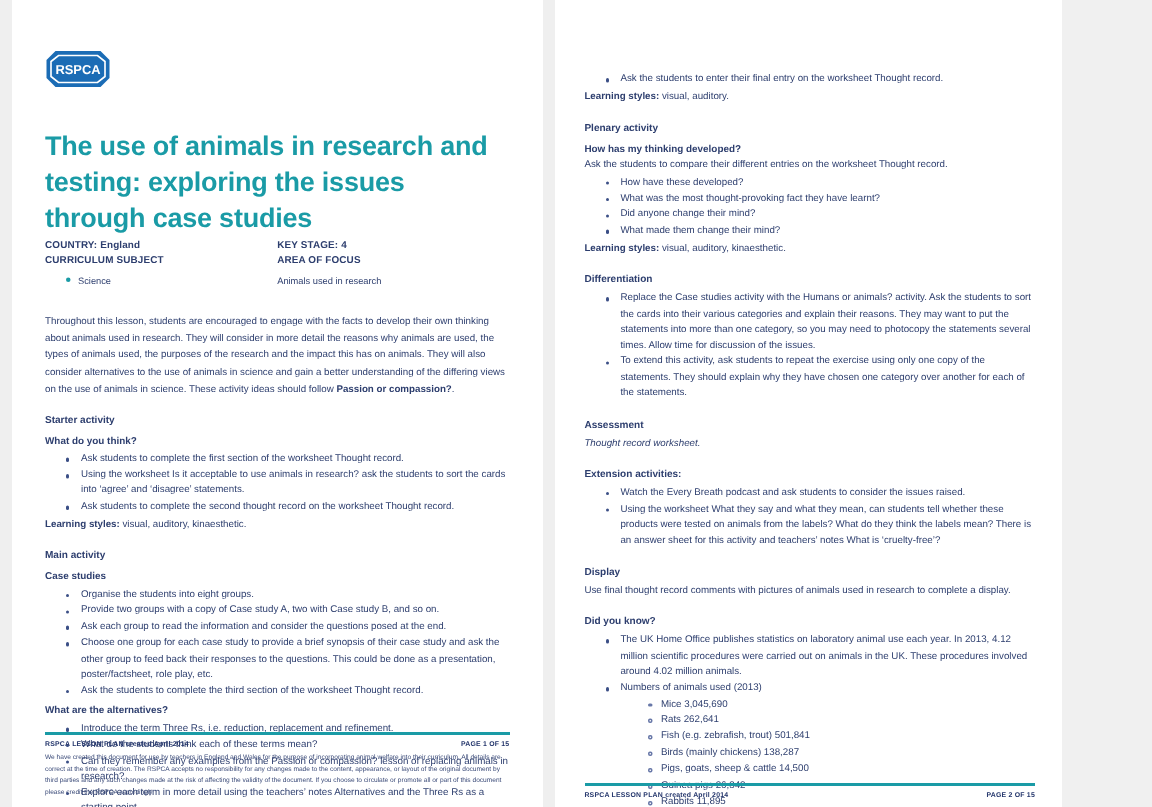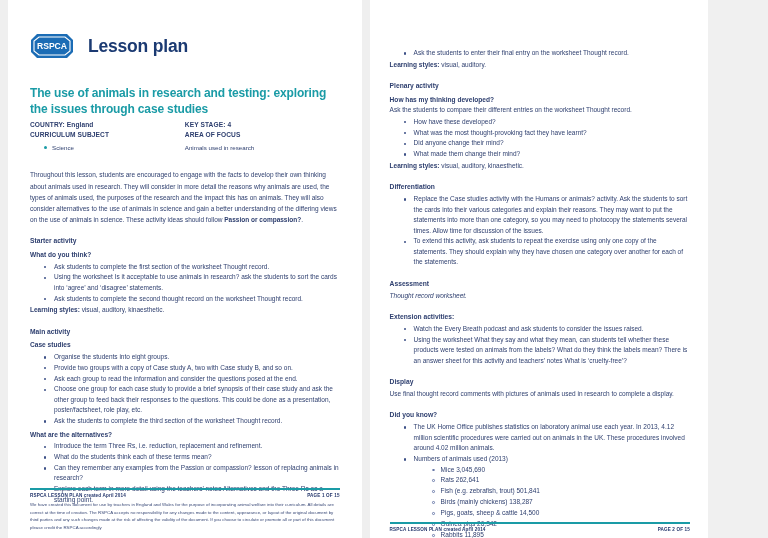--- a/index.html
+++ b/index.html
@@ -27,21 +27,21 @@
   .logo{
     width:44px;height:26px;position:relative;flex:none;
   }
   .logo svg{display:block;}
   .doc-kicker{
     font-size:17.5px;font-weight:700;color:#1b3a72;letter-spacing:-0.2px;
   }
 
   .main-title{
     margin-top:20px;
-    font-size:12px;line-height:1.32;font-weight:700;color:#1a9ba6;
+    font-size:18px;line-height:1.32;font-weight:700;color:#1a9ba6;
     letter-spacing:-0.15px;
   }
 
   .meta{
     margin-top:2px;display:flex;
     font-size:6.6px;font-weight:700;line-height:1.5;letter-spacing:.1px;
   }
   .meta-col{width:50%;}
   .meta-col .m-line{white-space:nowrap;}
   .meta-vals{display:flex;margin-top:5px;font-size:6.2px;font-weight:400;}
@@ -110,21 +110,20 @@
   <div class="page page-left">
 
     <div class="masthead">
       <div class="logo">
         <svg width="44" height="26" viewBox="0 0 44 26">
           <path d="M7 1 H37 L43 7 V19 L37 25 H7 L1 19 V7 Z" fill="#1b6cb5"></path>
           <path d="M9 4 H35 L40 8 V18 L35 22 H9 L4 18 V8 Z" fill="#1b6cb5" stroke="#ffffff" stroke-width="1.1"></path>
           <text x="22" y="16.4" font-family="Liberation Sans, sans-serif" font-size="8.6" font-weight="bold" fill="#ffffff" text-anchor="middle">RSPCA</text>
         </svg>
       </div>
-      <div class="doc-kicker">Lesson plan</div>
     </div>
 
     <div class="main-title">The use of animals in research and testing: exploring the issues through case studies</div>
 
     <div class="meta">
       <div class="meta-col">
         <div class="m-line">COUNTRY: England</div>
         <div class="m-line">CURRICULUM SUBJECT</div>
       </div>
       <div class="meta-col">

